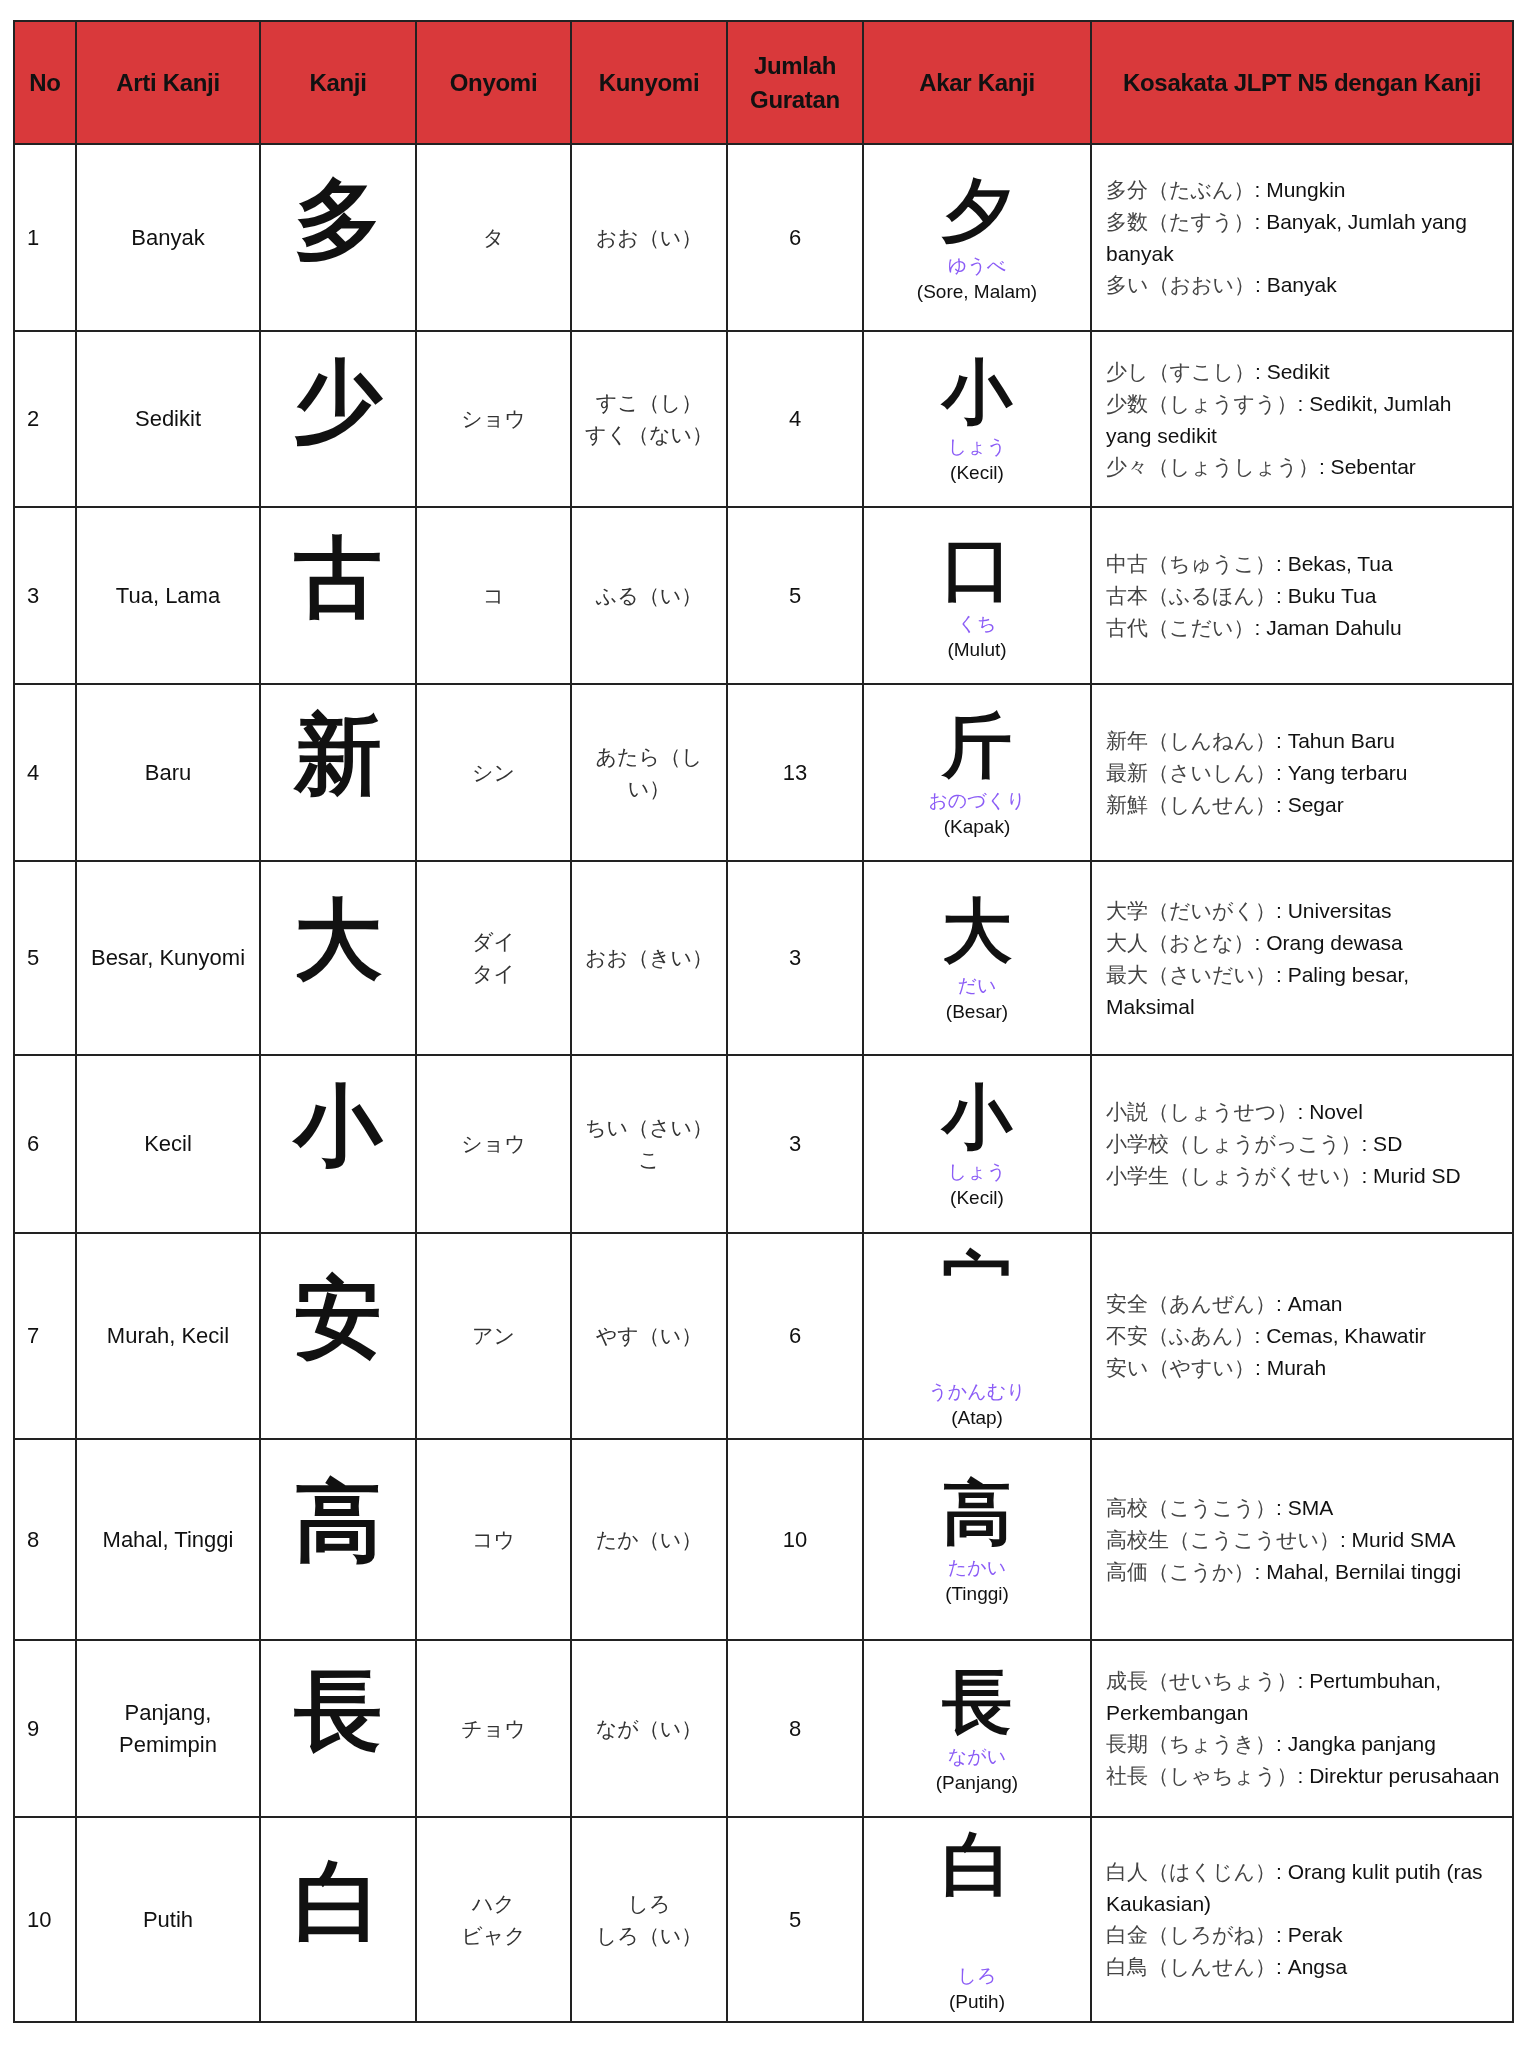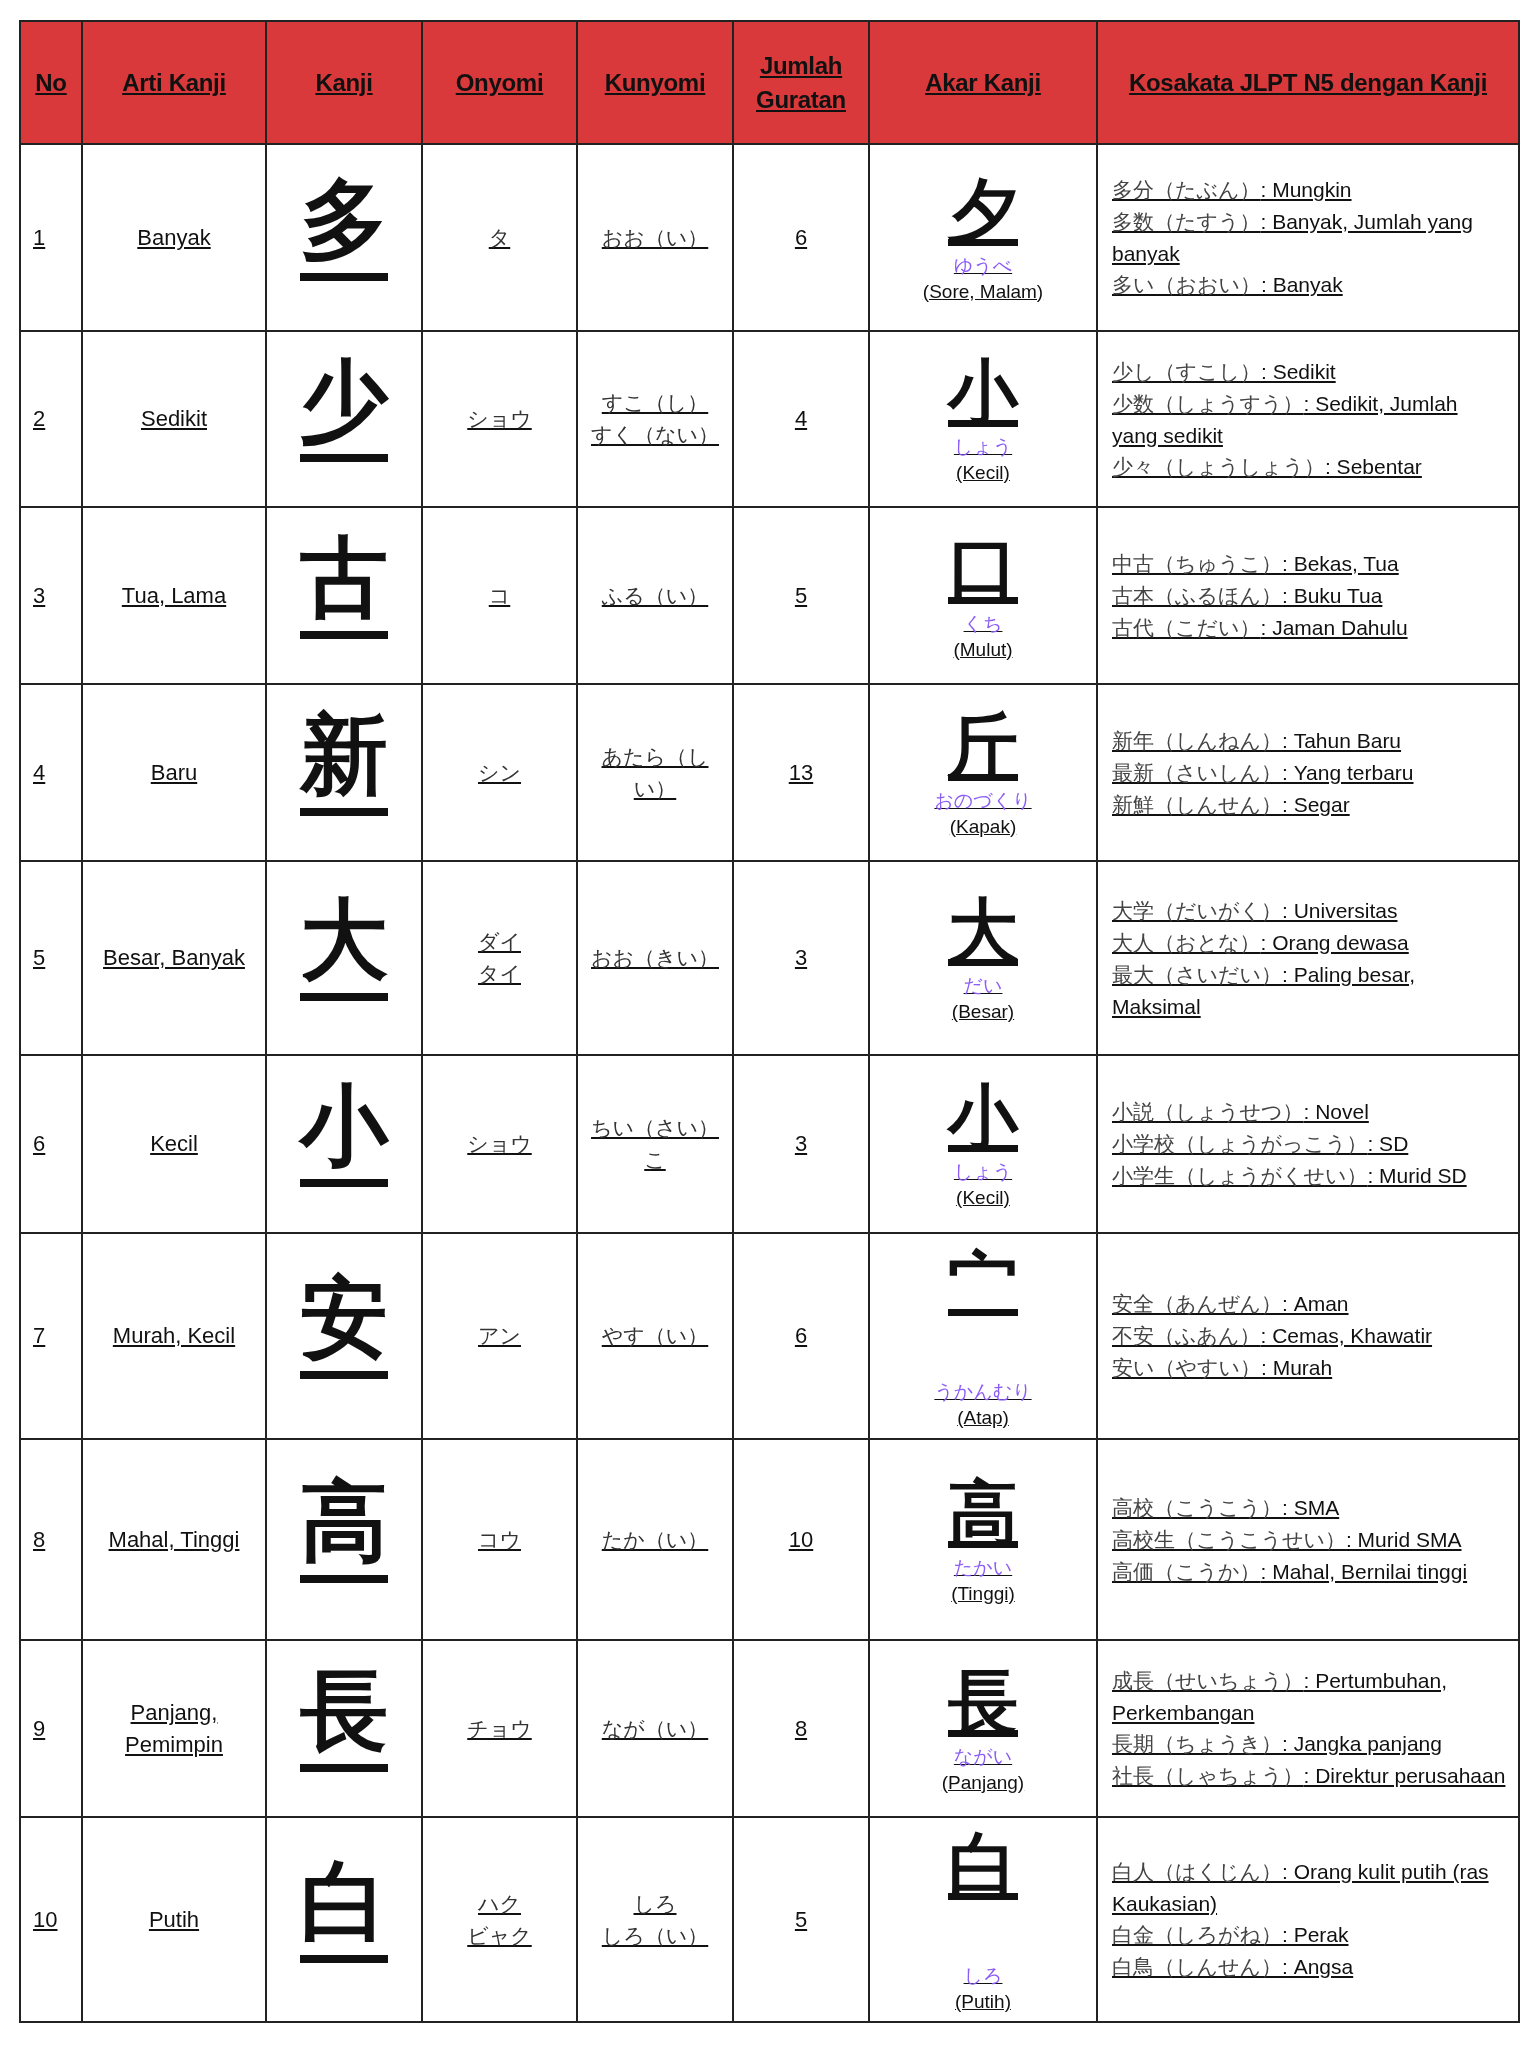--- a/index.html
+++ b/index.html
@@ -1,21 +1,20 @@
 <!DOCTYPE html>
 <html><head>
   <meta charset="utf-8">
   <style>
     html, body { margin: 0; padding: 0; background: #ffffff; }
     body { width: 1523px; height: 2048px; position: relative; font-family: "Liberation Sans", "DejaVu Sans", sans-serif; color: #111; }
     table.kanji-table {
-      position: absolute; left: 19px; top: 20px;
+      position: absolute; left: 13px; top: 20px;
       border-collapse: collapse; table-layout: fixed;
       width: 1499px;
-      text-decoration: underline;
     }
     .kanji-table th, .kanji-table td { border: 2px solid #222; padding: 0; }
     .kanji-table thead th {
       background: #D9393B; color: #111;
       font-family: "Liberation Sans", "DejaVu Sans", sans-serif;
       font-weight: bold; font-size: 24px; line-height: 34px;
       text-align: center; vertical-align: middle; height: 121px;
       letter-spacing: -0.3px;
     }
     .col-no { width: 62px; } .col-arti { width: 184px; } .col-kanji { width: 156px; }
@@ -153,21 +152,21 @@
           <span class="akar-meaning">(Kapak)</span>
         </td>
         <td class="vocab">
           <span class="vocab-item"><span class="vocab-jp">新年（しんねん）</span><span class="vocab-id">: Tahun Baru</span></span>
           <span class="vocab-item"><span class="vocab-jp">最新（さいしん）</span><span class="vocab-id">: Yang terbaru</span></span>
           <span class="vocab-item"><span class="vocab-jp">新鮮（しんせん）</span><span class="vocab-id">: Segar</span></span>
         </td>
       </tr>
       <tr style="height: 194px;">
         <td class="no">5</td>
-        <td class="arti">Besar, Banyak</td>
+        <td class="arti">Besar, Kunyomi</td>
         <td class="kanji"><span>大</span></td>
         <td class="on">
           <span class="line">ダイ</span>
           <span class="line">タイ</span>
         </td>
         <td class="kun">
           <span class="line">おお（きい）</span>
         </td>
         <td class="jml">3</td>
         <td class="akar">

